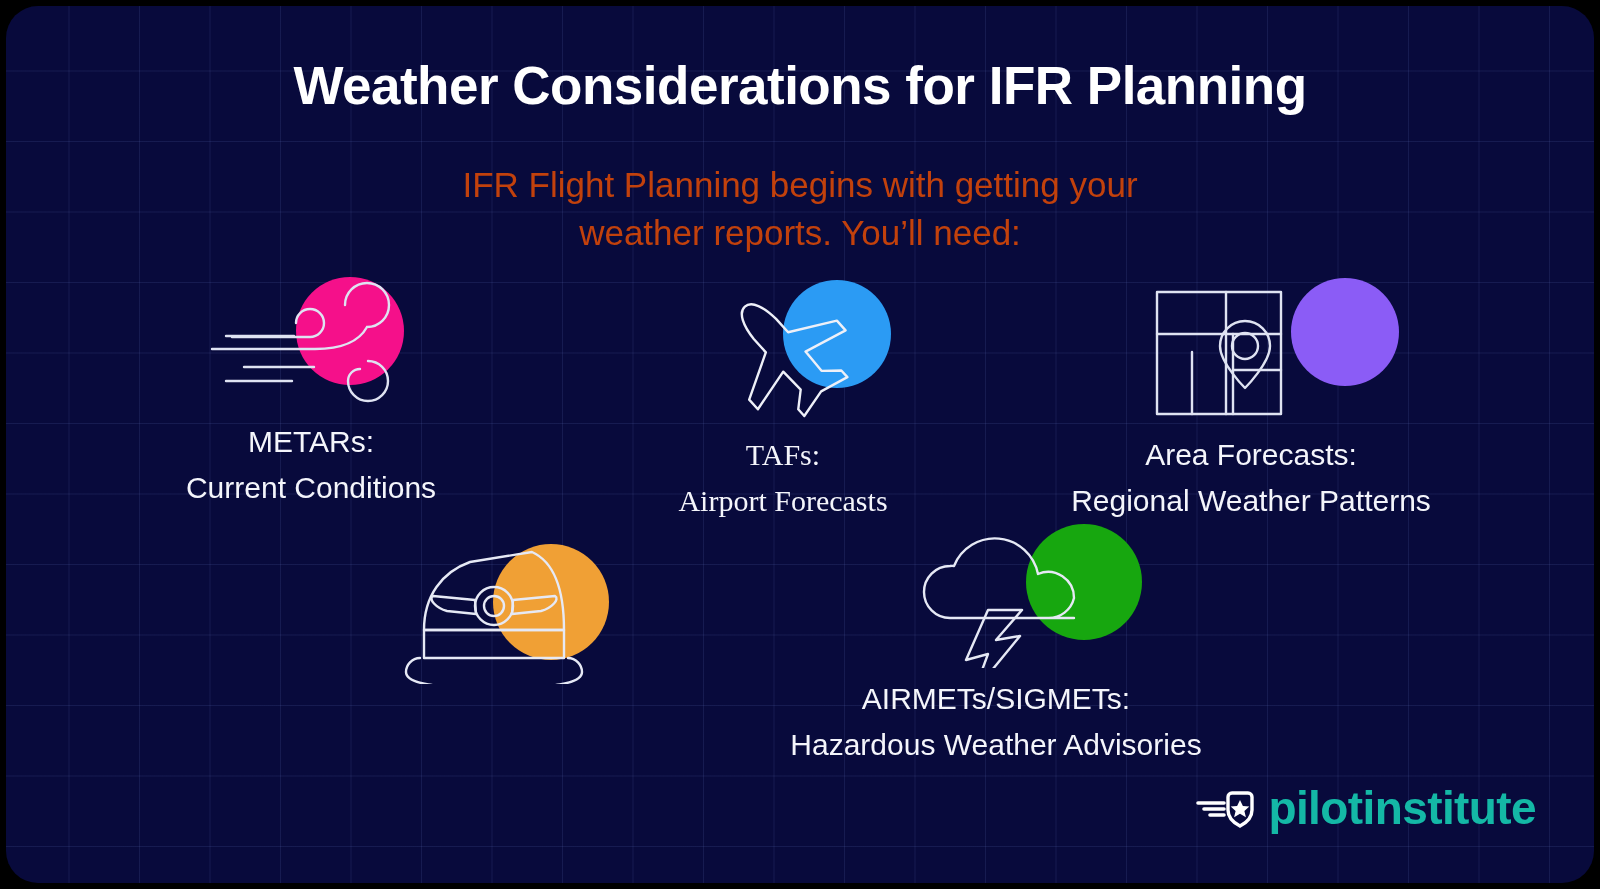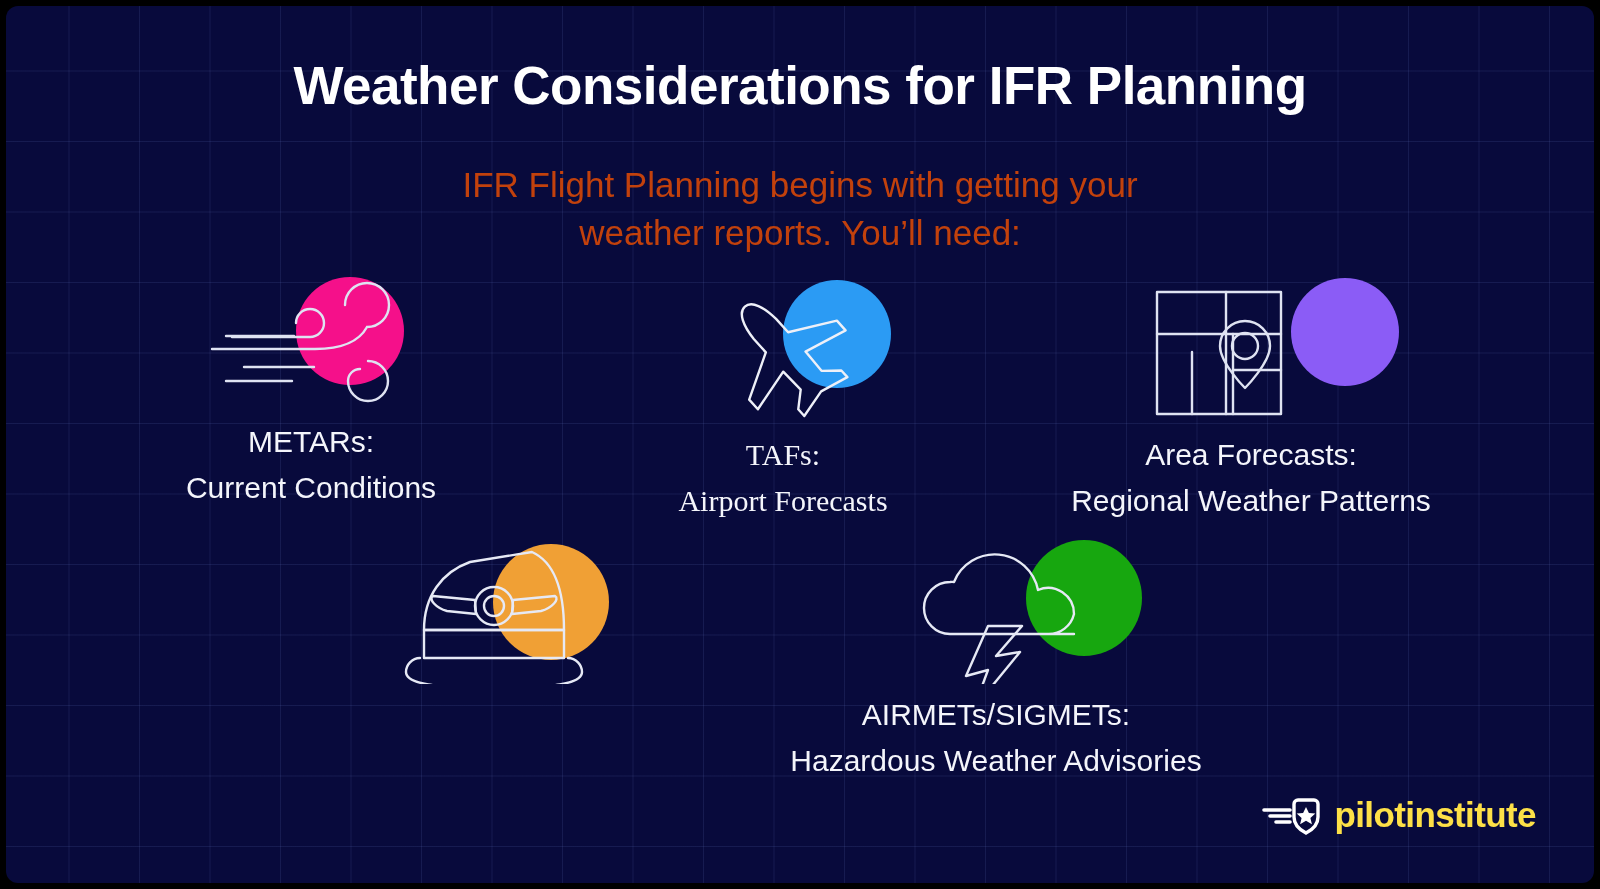--- a/index.html
+++ b/index.html
@@ -14,21 +14,21 @@
     font-family: "Liberation Sans", sans-serif;
   }
 
   .card {
     position: absolute;
     left: 6px;
     top: 6px;
     width: 1588px;
     height: 877px;
     background: #080a3c;
-    border-radius: 12px;
+    border-radius: 32px;
     overflow: hidden;
   }
 
   .grid-overlay {
     position: absolute;
     inset: 0;
     background-image:
       linear-gradient(to right, rgba(120,140,220,0.13) 1px, transparent 1px),
       linear-gradient(to bottom, rgba(120,140,220,0.13) 1px, transparent 1px);
     background-size: 70.5px 70.5px;
@@ -96,34 +96,34 @@
     line-height: 1.52;
     white-space: pre-line;
   }
 
   
   #item-metars   { left: 100px;  top: 255px; width: 410px; }
   #item-tafs     { left: 592px;  top: 268px; width: 370px; font-family: Liberation Serif, serif; }
   #item-area     { left: 1000px; top: 268px; width: 490px; }
   
   #item-pireps   { left: 285px;  top: 528px; width: 410px; }
-  #item-airmets  { left: 700px;  top: 528px; width: 580px; }
+  #item-airmets  { left: 700px;  top: 512px; width: 580px; }
 
   
   .logo {
     position: absolute;
     right: 58px;
     bottom: 48px;
     display: flex;
     align-items: center;
     gap: 10px;
   }
   .logo-text {
-    color: #fde047;
-    font-size: 35px;
+    color: #14b8a6;
+    font-size: 46px;
     font-weight: bold;
     letter-spacing: -0.6px;
   }
 </style>
 </head>
 <body>
 
 <div class="card">
   <div class="grid-overlay"></div>
 

